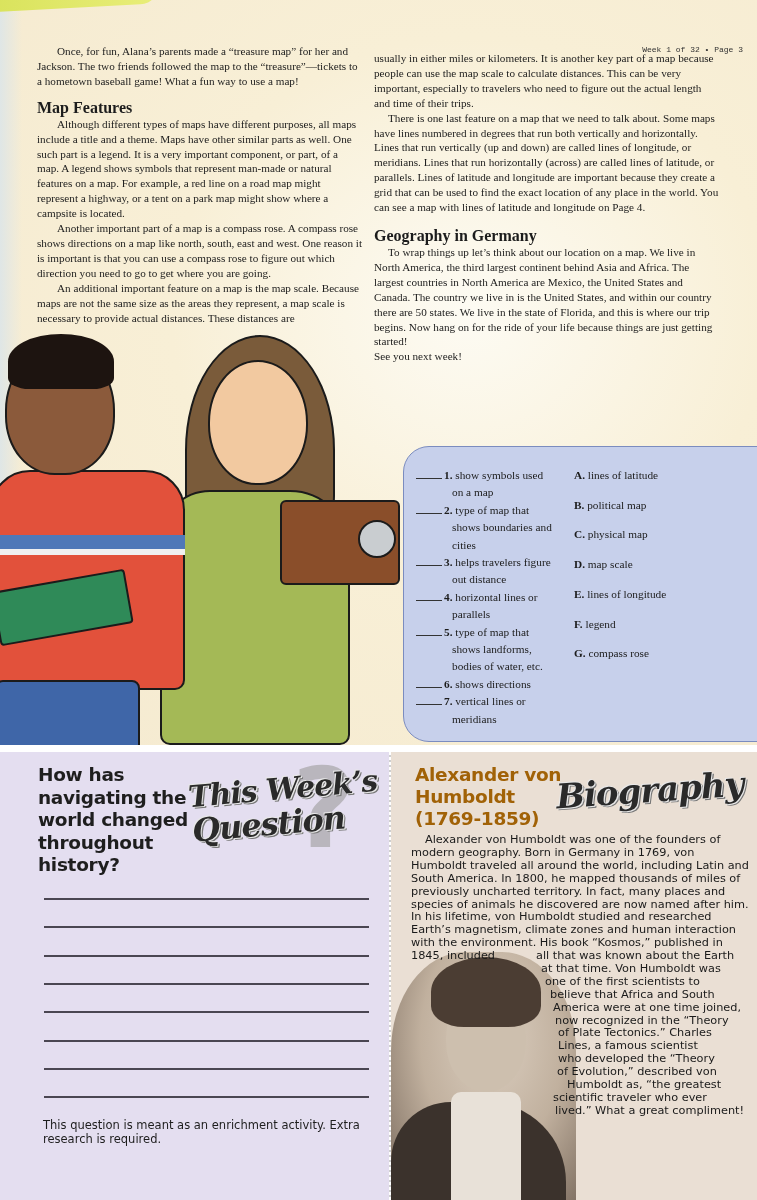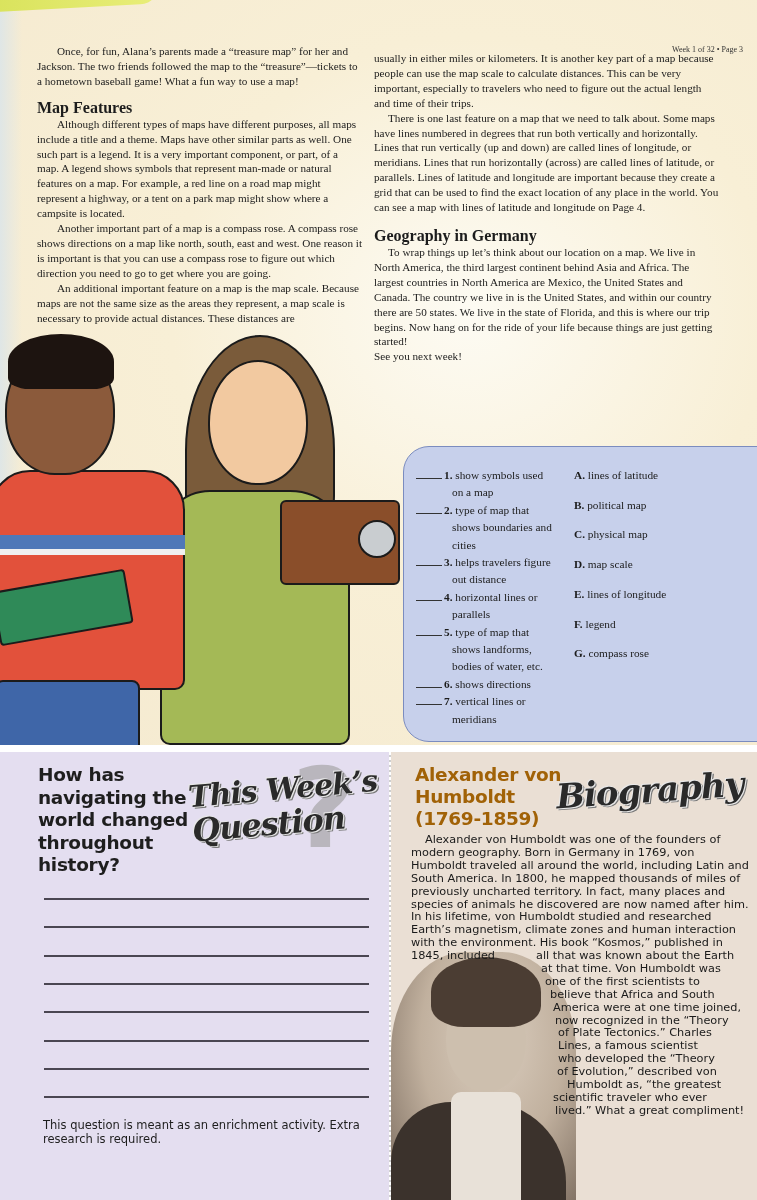--- a/index.html
+++ b/index.html
@@ -16,21 +16,21 @@
     position: absolute; left: 0; top: 0; width: 22px; height: 745px;
     background: linear-gradient(90deg, #dfe6e6 0%, rgba(245,234,208,0) 100%);
   }
   .top-page .swoosh {
     position: absolute; left: -20px; top: -12px; width: 180px; height: 20px;
     background: linear-gradient(90deg, #d8e25a, #e9ee7a);
     transform: rotate(-3deg); border-radius: 0 0 60px 0;
   }
   .page-num {
     position: absolute; right: 14px; top: 45px;
-    font-size: 8px; color: #333;
+    font-size: 8px; color: #333; font-family: Liberation Mono, monospace;
   }
   .col { position: absolute; font-size: 11.2px; line-height: 14.9px; text-align: left; }
   .col p { text-indent: 0; }
   .col p.ind { text-indent: 20px; }
   .col p.ind2 { text-indent: 14px; }
   .col-left { left: 37px; top: 44px; width: 325px; }
   .col-right { left: 374px; top: 51px; width: 345px; }
   .col h2 { font-size: 16px; font-weight: bold; line-height: 18px; margin-top: 10px; }
   .col-right h2 { margin-top: 12px; }
 

